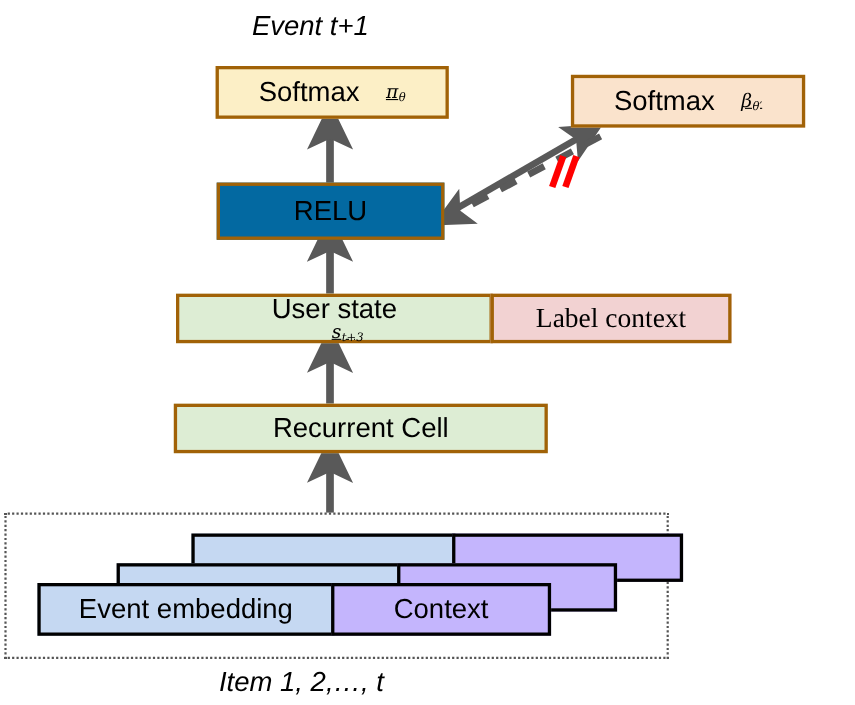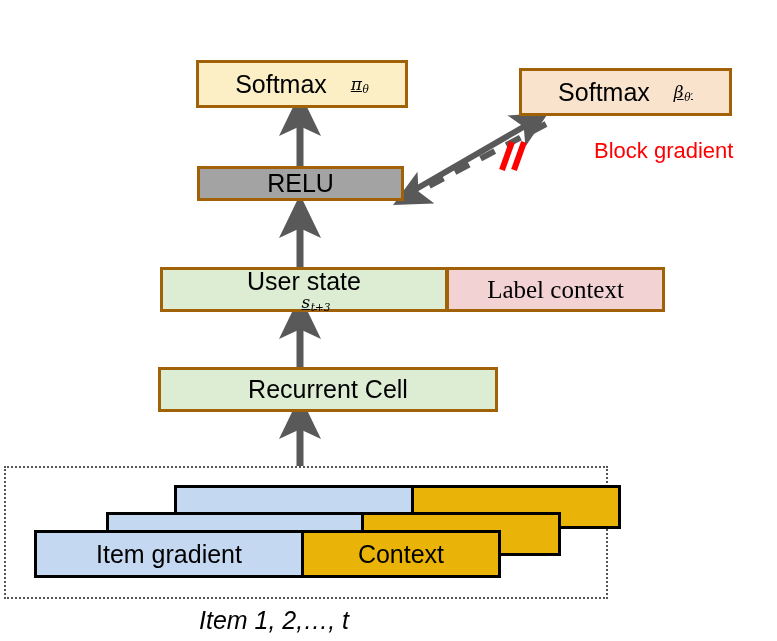--- a/index.html
+++ b/index.html
@@ -39,22 +39,22 @@
     left: 196px;  top: 60px;  width: 212px; height: 48px;
     background: #fcefc6;
     font-size: 25px;
   }
   .softmax-beta {
     left: 519px; top: 68px;  width: 213px; height: 48px;
     background: #fae3cc;
     font-size: 25px;
   }
   .relu {
-    left: 197px; top: 166px; width: 207px; height: 35px;
-    background: #a3a3a3;
+    left: 197px; top: 166px; width: 207px; height: 52px;
+    background: #0369a1;
     font-size: 25px;
   }
   .user-state {
     left: 160px; top: 267px; width: 288px; height: 45px;
     background: #ddedd4;
     font-size: 25px;
     flex-direction: column;
   }
   .label-context {
     left: 446px; top: 267px; width: 219px; height: 45px;
@@ -126,21 +126,21 @@
     box-sizing: border-box;
     border: 3px solid #000000;
     display: flex;
     align-items: center;
     justify-content: center;
     font-size: 25px;
     color: #000000;
     white-space: nowrap;
   }
   .seg-item { background: #c5d8f2; }
-  .seg-ctx  { background: #eab308; text-align: center; }
+  .seg-ctx  { background: #c4b5fd; text-align: center; }
 
   
   .l3-item { left: 174px; top: 485px; width: 240px; height: 44px; }
   .l3-ctx  { left: 411px; top: 485px; width: 210px; height: 44px; }
   
   .l2-item { left: 106px; top: 512px; width: 258px; height: 44px; }
   .l2-ctx  { left: 361px; top: 512px; width: 200px; height: 44px; }
   
   .l1-item { left: 34px; top: 530px; width: 270px; height: 48px; }
   .l1-ctx  { left: 301px; top: 530px; width: 200px; height: 48px; }
@@ -176,24 +176,24 @@
     <line x1="404" y1="196" x2="532" y2="122" stroke="#595959" stroke-width="6" marker-end="url(#ah)"></line>
 
     <line x1="546" y1="124" x2="410" y2="196" stroke="#595959" stroke-width="6" stroke-dasharray="16,13" marker-end="url(#ah)"></line>
 
     <g>
       <line x1="512" y1="142" x2="502" y2="170" stroke="#ff0000" stroke-width="6"></line>
       <line x1="524" y1="142" x2="514" y2="170" stroke="#ff0000" stroke-width="6"></line>
     </g>
   </svg>
 
+  <div class="caption caption-top">Event t+1</div>
 
   <div class="caption caption-bot">Item 1, 2,…, t</div>
 
-  <div class="block-grad">Block gradient</div>
 
   <div class="node softmax-pi">
     <span class="node-label">Softmax</span>
     <span class="sym"><span class="greek">π</span><sub>θ</sub></span>
   </div>
 
   <div class="node softmax-beta">
     <span class="node-label">Softmax</span>
     <span class="sym"><span class="greek">β</span><sub>θ′</sub></span>
   </div>
@@ -225,19 +225,19 @@
   </div>
 
   <div class="stack-seg seg-item l2-item">
     <span></span>
   </div>
   <div class="stack-seg seg-ctx l2-ctx">
     <span></span>
   </div>
 
   <div class="stack-seg seg-item l1-item">
-    <span>Item gradient</span>
+    <span>Event embedding</span>
   </div>
   <div class="stack-seg seg-ctx l1-ctx">
     <span>Context</span>
   </div>
 
 </div>
 
 </body></html>

